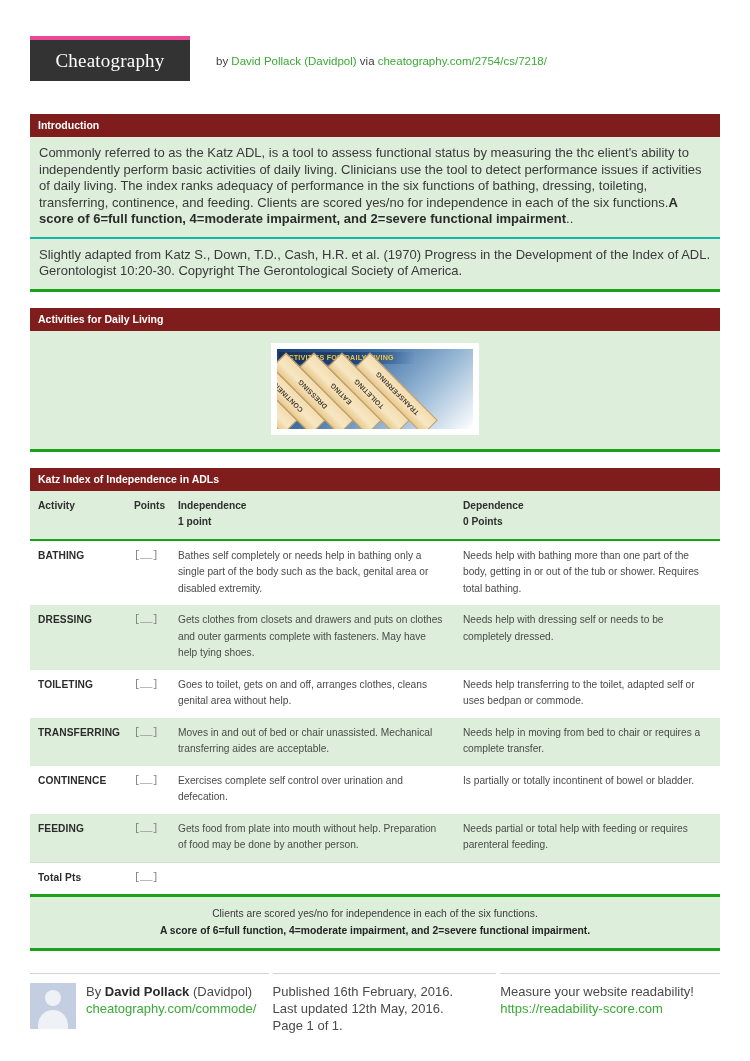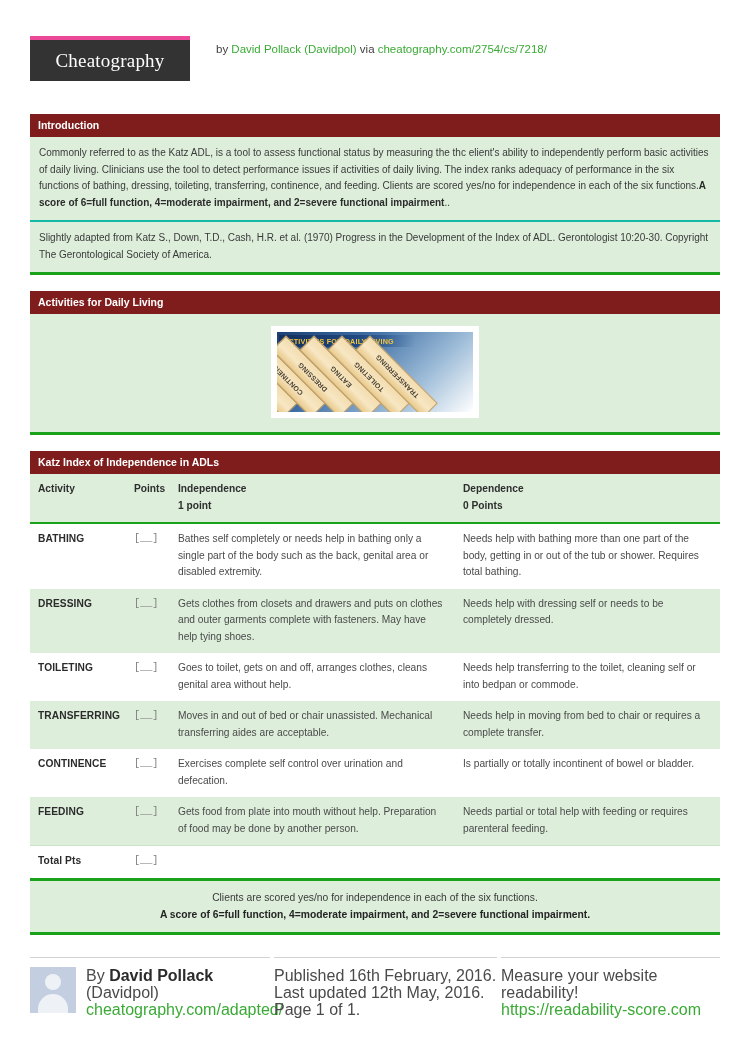--- a/index.html
+++ b/index.html
@@ -54,41 +54,41 @@
     color: #3aaa35;
     font-size: 15px;
     line-height: 19px;
     font-weight: normal;
     margin: 0;
   }
   .byline {
     font-size: 11.5px;
     line-height: 17px;
     color: #3f3f3f;
-    margin-top: 2px;
+    margin-top: 14px;
   }
   .byline .grn { color: #3aaa35; }
 
   
   .section { margin-top: 16px; }
   .sec-head {
     background: #7f1d1d;
     color: #ffffff;
     font-size: 10.5px;
     font-weight: bold;
     padding: 5px 8px 6px 8px;
     line-height: 12px;
   }
   .sec-body {
     background: #ddeedb;
     border-bottom: 3px solid #1aa21a;
   }
   .block {
     padding: 8px 9px 9px 9px;
-    font-size: 10px;
+    font-size: 13px;
     line-height: 16.5px;
     color: #3a3a3a;
   }
   .block + .block { border-top: 2px solid #14b8a6; }
   .block b { color: #2b2b2b; }
 
   
   .img-block {
     background: #ddeedb;
     padding: 12px 0 14px 0;
@@ -186,21 +186,21 @@
     line-height: 17px;
     color: #3a3a3a;
     text-align: center;
   }
   .table-foot b { color: #242424; }
 
   
   .footer {
     margin-top: 22px;
     display: flex;
-    font-size: 16px;
+    font-size: 13px;
     line-height: 17px;
     color: #4a4a4a;
   }
   .fcol { padding-top: 9px; }
   .fcol.a { width: 240px; display: flex; border-top: 1px solid #d2d2d2; }
   .fcol.b { width: 225px; border-top: 1px solid #d2d2d2; margin-left: 4px; }
   .fcol.c { width: 221px; border-top: 1px solid #d2d2d2; margin-left: 4px; }
   .avatar {
     width: 46px; height: 46px;
     background: #c3cfe0;
@@ -300,21 +300,21 @@
         <tr class="alt">
           <td class="activity">DRESSING</td>
           <td class="points">[__]</td>
           <td class="desc">Gets clothes from closets and drawers and puts on clothes and outer garments complete with fasteners. May have help tying shoes.</td>
           <td class="desc">Needs help with dressing self or needs to be completely dressed.</td>
         </tr>
         <tr class="plain">
           <td class="activity">TOILETING</td>
           <td class="points">[__]</td>
           <td class="desc">Goes to toilet, gets on and off, arranges clothes, cleans genital area without help.</td>
-          <td class="desc">Needs help transferring to the toilet, cleaning self or into bedpan or commode.</td>
+          <td class="desc">Needs help transferring to the toilet, adapted self or uses bedpan or commode.</td>
         </tr>
         <tr class="alt">
           <td class="activity">TRANSFERRING</td>
           <td class="points">[__]</td>
           <td class="desc">Moves in and out of bed or chair unassisted. Mechanical transferring aides are acceptable.</td>
           <td class="desc">Needs help in moving from bed to chair or requires a complete transfer.</td>
         </tr>
         <tr class="plain">
           <td class="activity">CONTINENCE</td>
           <td class="points">[__]</td>
@@ -342,21 +342,21 @@
   </div>
 
   <div class="footer">
     <div class="fcol a">
       <div class="avatar">
         <div class="head"></div>
         <div class="body"></div>
       </div>
       <div>
         <div><span>By </span><b>David Pollack</b><span> (Davidpol)</span></div>
-        <div class="lnk">cheatography.com/adapted/</div>
+        <div class="lnk">cheatography.com/commode/</div>
       </div>
     </div>
     <div class="fcol b">
       <div>Published 16th February, 2016.</div>
       <div>Last updated 12th May, 2016.</div>
       <div>Page 1 of 1.</div>
     </div>
     <div class="fcol c">
       <div>Measure your website readability!</div>
       <div class="lnk">https://readability-score.com</div>

